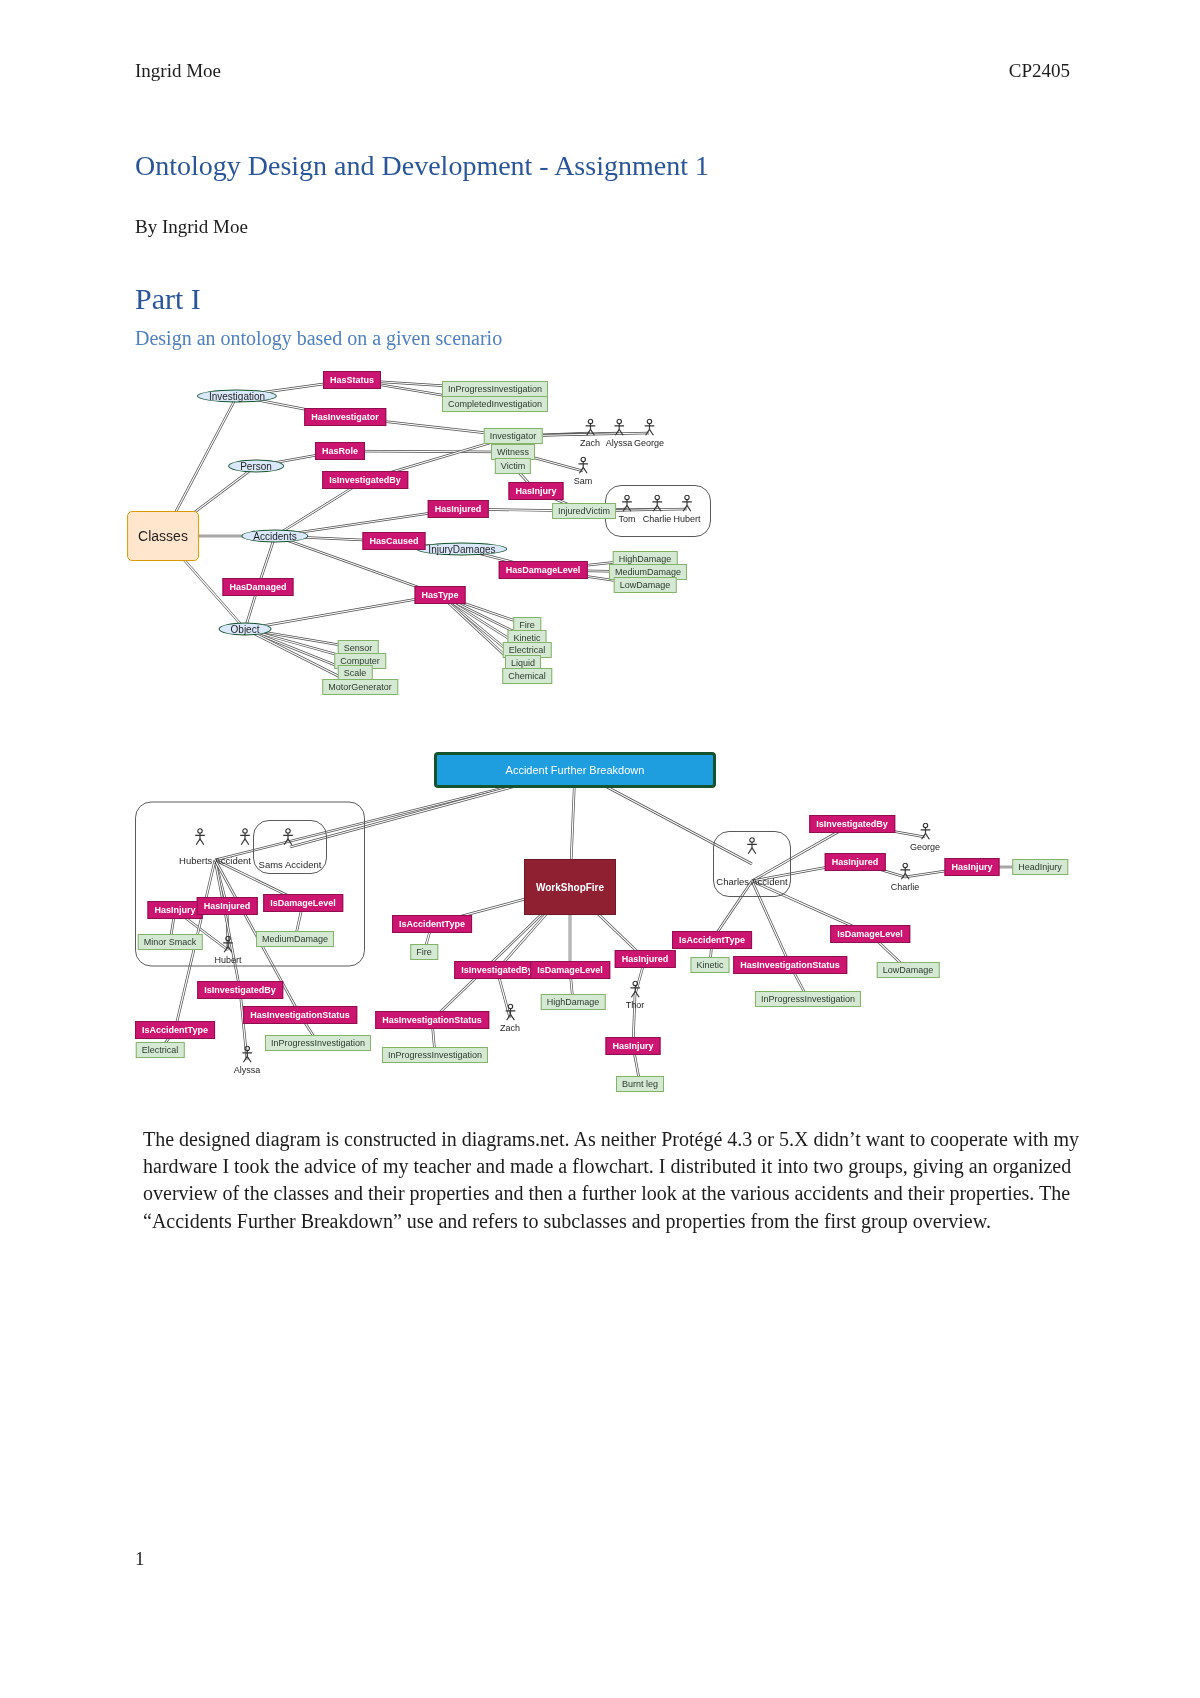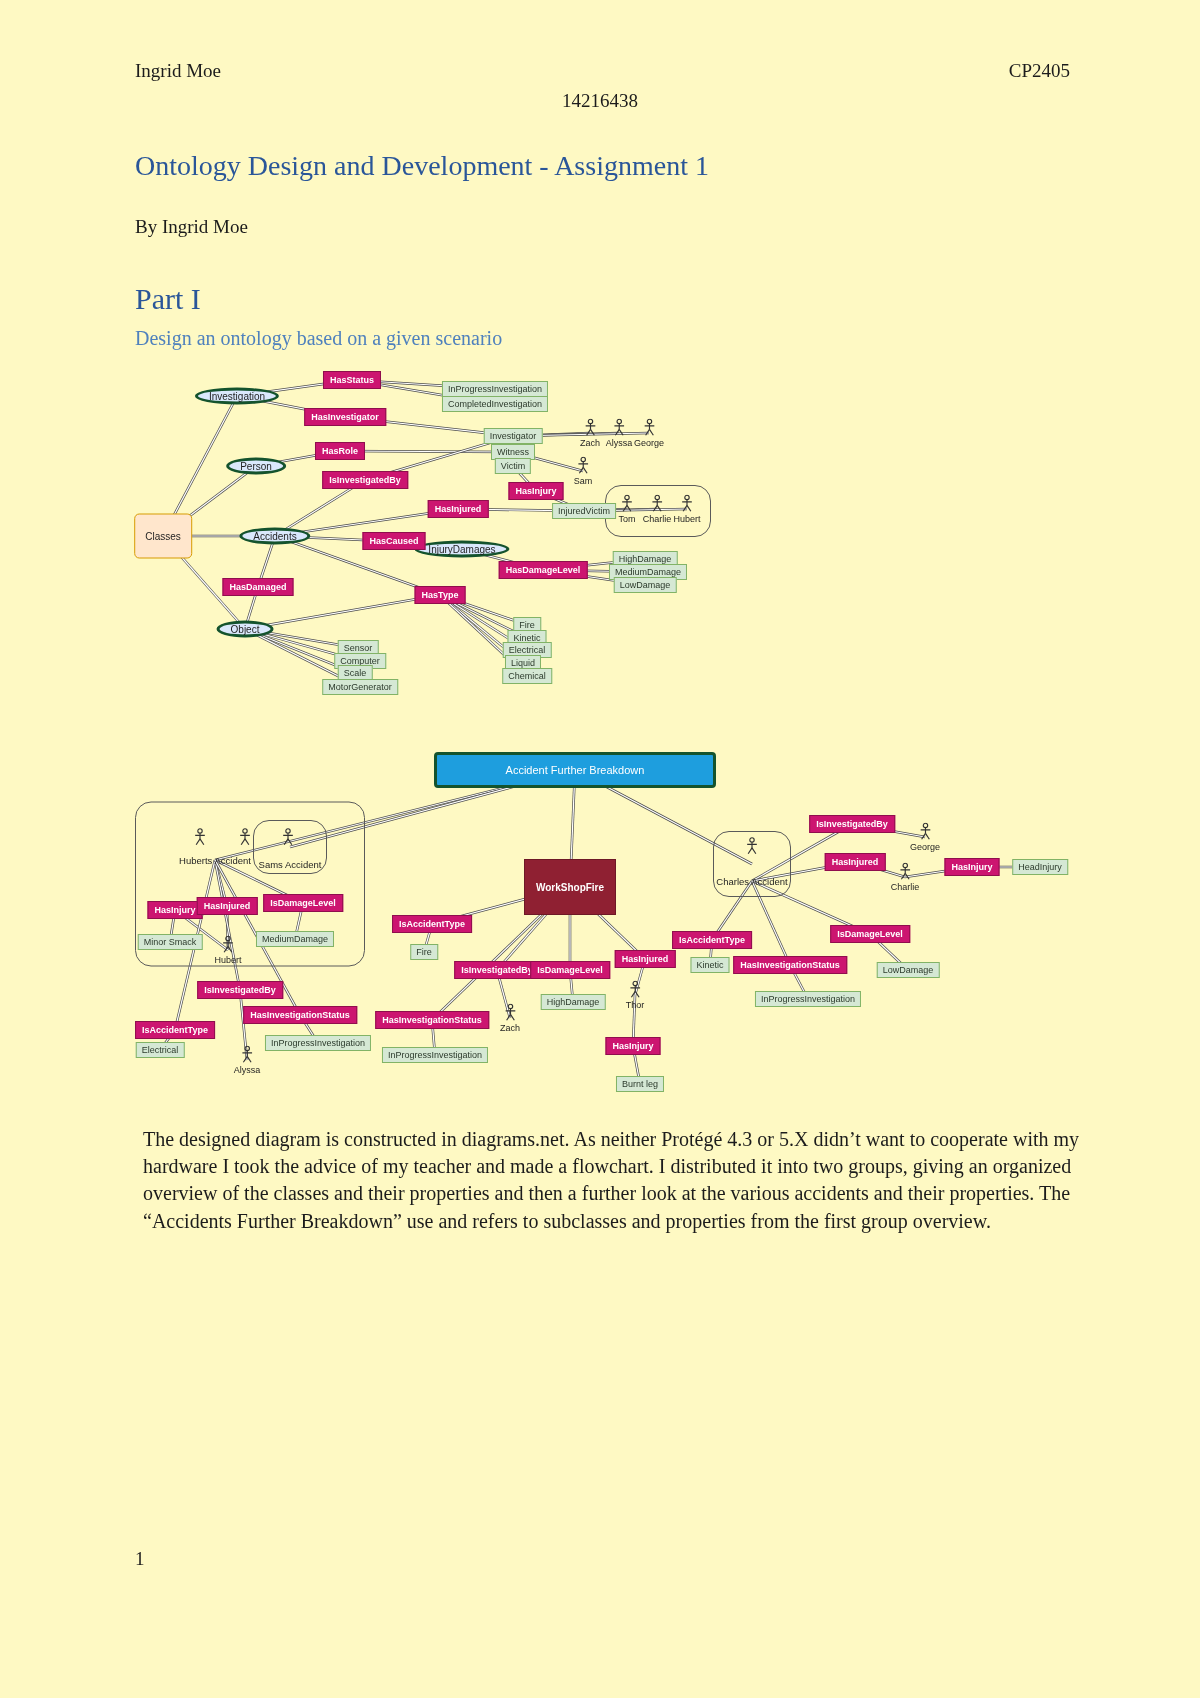--- a/index.html
+++ b/index.html
@@ -1,17 +1,17 @@
 <!DOCTYPE html>
 <html><head>
 <meta charset="utf-8">
 <style>
   html,body{margin:0;padding:0;background:#e8e8e8;}
   .page{
-    position:relative;width:1200px;height:1698px;background:#fef9c3;
+    position:relative;width:1200px;height:1698px;background:#ffffff;
     font-family:"Liberation Serif",serif;color:#1c1c1c;overflow:hidden;margin:0 auto;
   }
   .hdr-left{position:absolute;left:135px;top:60px;font-size:19px;}
   .hdr-right{position:absolute;right:130px;top:60px;font-size:19px;text-align:right;}
   .hdr-id{position:absolute;left:135px;right:135px;top:90px;font-size:19px;text-align:center;}
   .title{position:absolute;left:135px;top:150px;margin:0;font-size:28px;font-weight:400;color:#2a5699;}
   .byline{position:absolute;left:135px;top:216px;font-size:19px;}
   .part{position:absolute;left:135px;top:282px;margin:0;font-size:30px;font-weight:400;color:#2a5699;}
   .subpart{position:absolute;left:135px;top:327px;font-size:20px;color:#4f81bd;}
   .para{position:absolute;left:135px;top:1118px;width:940px;margin:8px;font-size:20px;line-height:1.36;}
@@ -20,43 +20,42 @@
   .diagram{position:absolute;}
   #diagram1{left:130px;top:365px;}
   #diagram2{left:120px;top:742px;}
   .diagram svg.edges{position:absolute;left:0;top:0;}
 
   .dnode{
     position:absolute;transform:translate(-50%,-50%);
     font-family:"Liberation Sans",sans-serif;box-sizing:border-box;
     display:flex;align-items:center;justify-content:center;text-align:center;
   }
-  .ellipse{background:#dae8fc;border:3px solid #14532d;border-radius:50%;
+  .ellipse{background:#dae8fc;border:1px solid #14532d;border-radius:50%;
     font-size:10px;padding:0 11px;color:#1f1f1f;white-space:nowrap;}
   .class{background:#ffe6cc;border:1px solid #d79b00;border-radius:5px;
-    font-size:10px;padding:16px 10px;color:#1f1f1f;white-space:nowrap;}
+    font-size:14px;padding:16px 10px;color:#1f1f1f;white-space:nowrap;}
   .prop{background:#cc1570;border:1px solid #8f0e4d;color:#ffffff;
     font-size:9px;font-weight:bold;padding:3px 6px;white-space:nowrap;}
   .green{background:#d5e8d4;border:1px solid #82b366;color:#2d3b2d;
     font-size:9px;padding:2px 5px;white-space:nowrap;}
   .darkred{background:#8f2032;border:1px solid #6d1826;color:#ffffff;
     font-size:10px;font-weight:bold;white-space:nowrap;}
   .banner{background:#1e9ede;border:3px solid #14532d;border-radius:4px;color:#ffffff;
     font-size:11px;white-space:nowrap;}
   .group{border:1px solid #5a5a5a;border-radius:16px;background:transparent;}
   .text{font-size:9.5px;color:#1f1f1f;white-space:nowrap;}
   .actor,.actoricon{flex-direction:column;gap:1px;font-size:9px;color:#1f1f1f;white-space:nowrap;background:transparent;text-align:center;}
 </style>
 </head>
 <body>
 
 <div class="page">
   <div class="hdr-left">Ingrid Moe</div>
   <div class="hdr-right">CP2405</div>
-  <div class="hdr-id">14216438</div>
   <h1 class="title">Ontology Design and Development - Assignment 1</h1>
   <div class="byline">By Ingrid Moe</div>
   <h2 class="part">Part I</h2>
   <div class="subpart">Design an ontology based on a given scenario</div>
   <div id="diagram1" class="diagram" style="width: 660px; height: 345px;">
       <svg class="edges" width="660" height="345">
         <line x1="33" y1="171" x2="107" y2="31" stroke="#4d4d4d" stroke-width="2.6"></line>
         <line x1="33" y1="171" x2="107" y2="31" stroke="#ffffff" stroke-width="1.2"></line>
         <line x1="33" y1="171" x2="126" y2="101" stroke="#4d4d4d" stroke-width="2.6"></line>
         <line x1="33" y1="171" x2="126" y2="101" stroke="#ffffff" stroke-width="1.2"></line>

